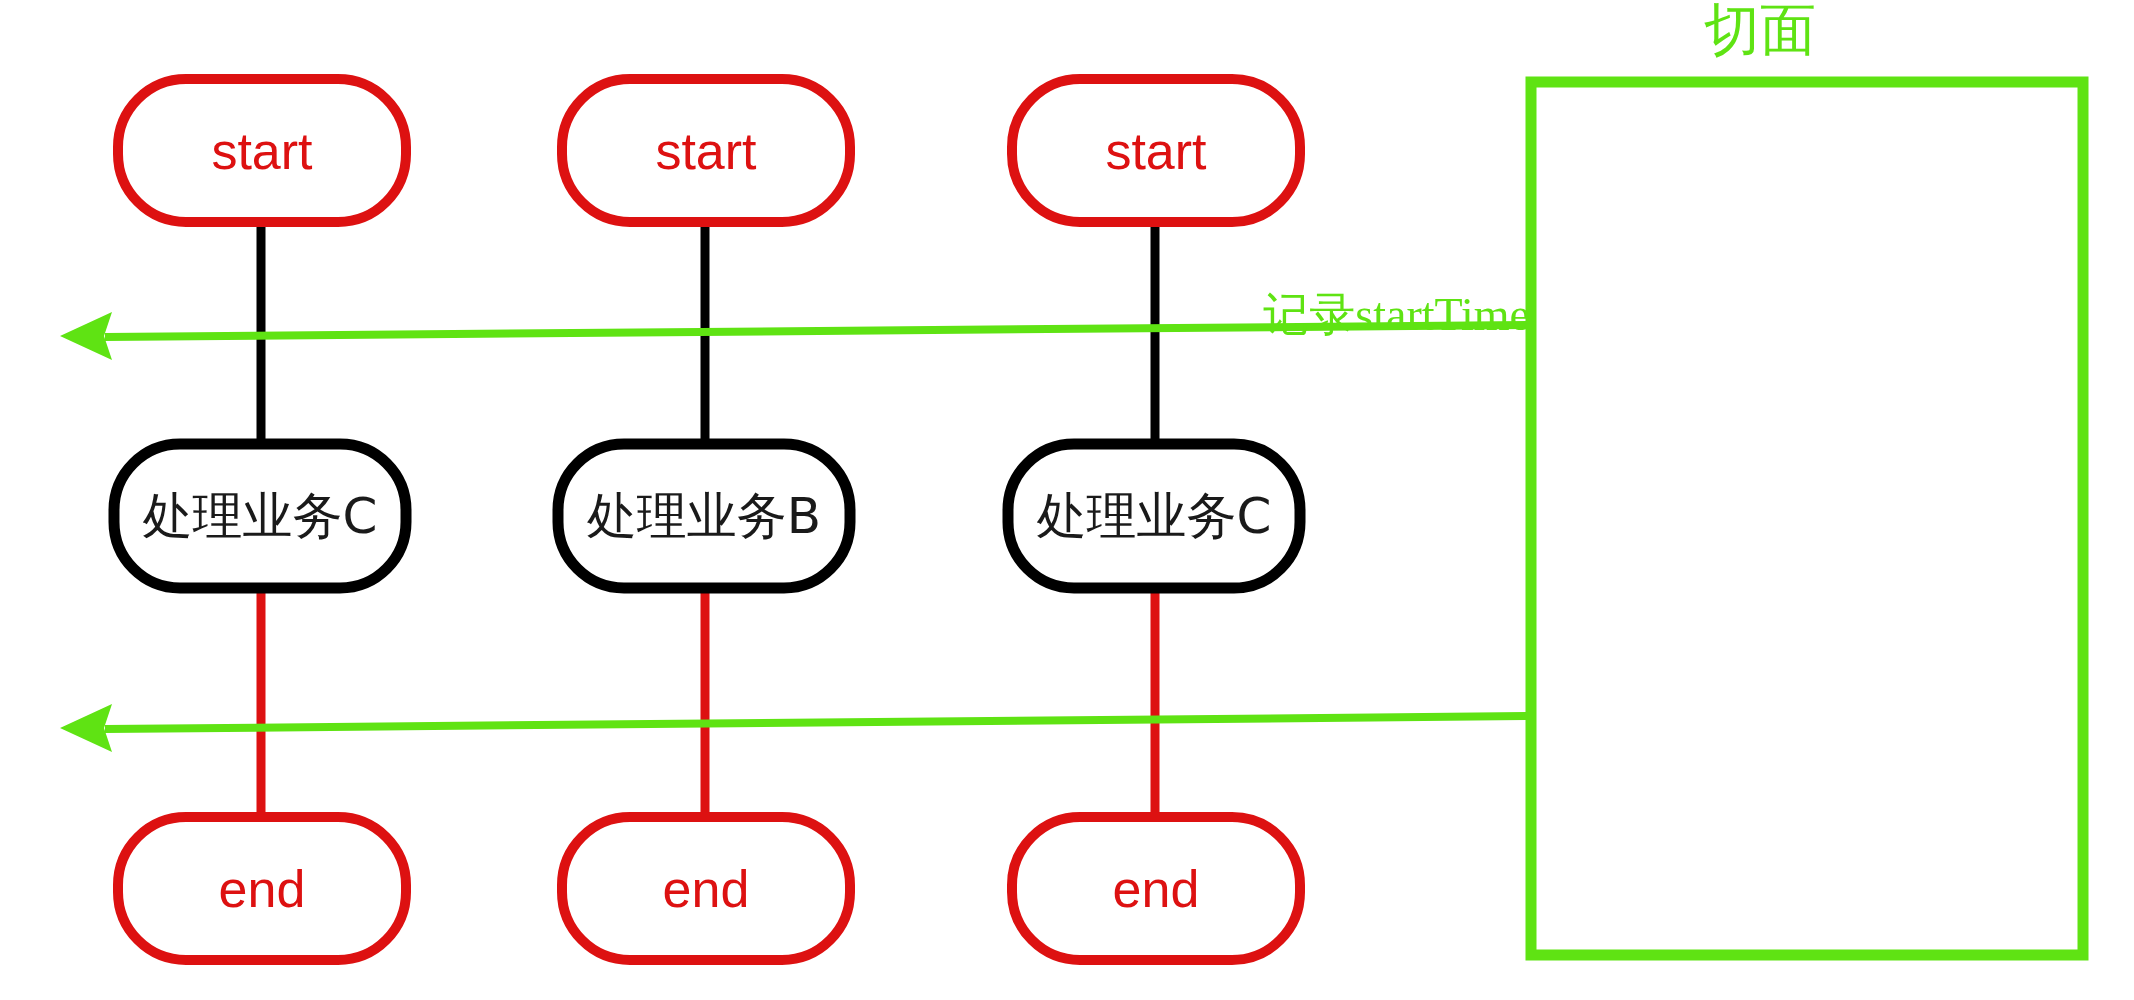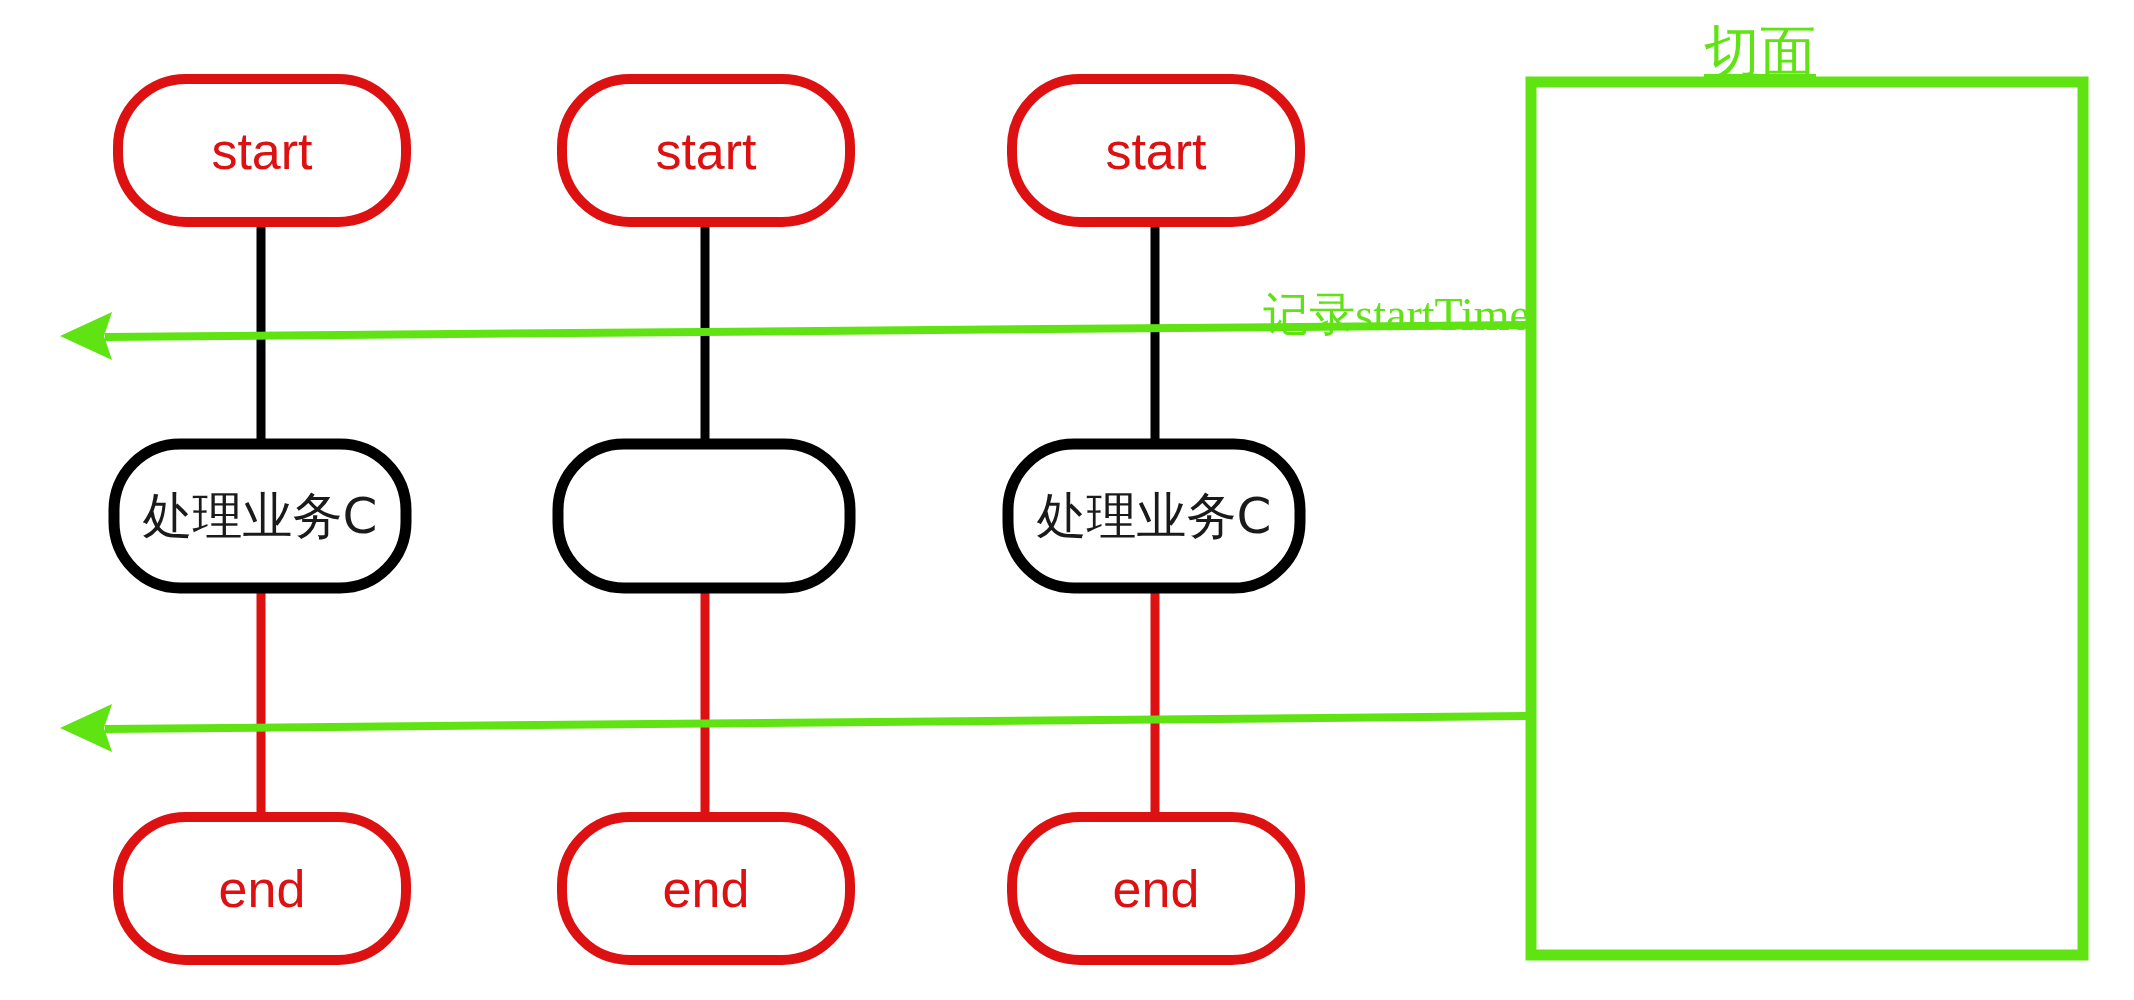--- a/index.html
+++ b/index.html
@@ -100,29 +100,30 @@
       <line x1="1534" y1="325" x2="105" y2="337" stroke="#5FE313" stroke-width="8"></line>
       <polygon points="60,336 112,312 104,336 112,360" fill="#5FE313"></polygon>
     </g>
 
     <g>
       <line x1="1534" y1="716" x2="105" y2="729" stroke="#5FE313" stroke-width="8"></line>
       <polygon points="60,728 112,704 104,728 112,752" fill="#5FE313"></polygon>
     </g>
   </svg>
 
-  <div class="green-text aspect-title" style="left:1760px; top:24px; transform:translateX(-50%);text-decoration:underline;">切面</div>
+  <div class="green-text aspect-title" style="left:1760px; top:2px; transform:translateX(-50%);">切面</div>
 
   <div class="green-text advice-text" style="left:1530px; top:292px; transform:translateX(-100%);font-family:Liberation Serif, serif;">记录startTime</div>
 
 
   <div class="node-label lbl-terminal" style="left:118px; top:79px; width:288px; height:143px;">start</div>
   <div class="node-label lbl-terminal" style="left:562px; top:79px; width:288px; height:143px;">start</div>
   <div class="node-label lbl-terminal" style="left:1012px; top:79px; width:288px; height:143px;">start</div>
 
   <div class="node-label lbl-process" style="left:114px; top:444px; width:292px; height:144px;">处理业务C</div>
+  <div class="node-label lbl-process" style="left:558px; top:444px; width:292px; height:144px;">处理业务B</div>
   <div class="node-label lbl-process" style="left:1008px; top:444px; width:292px; height:144px;">处理业务C</div>
 
   <div class="node-label lbl-terminal" style="left:118px; top:817px; width:288px; height:143px;">end</div>
   <div class="node-label lbl-terminal" style="left:562px; top:817px; width:288px; height:143px;">end</div>
   <div class="node-label lbl-terminal" style="left:1012px; top:817px; width:288px; height:143px;">end</div>
 
 </div>
 
 </body></html>

